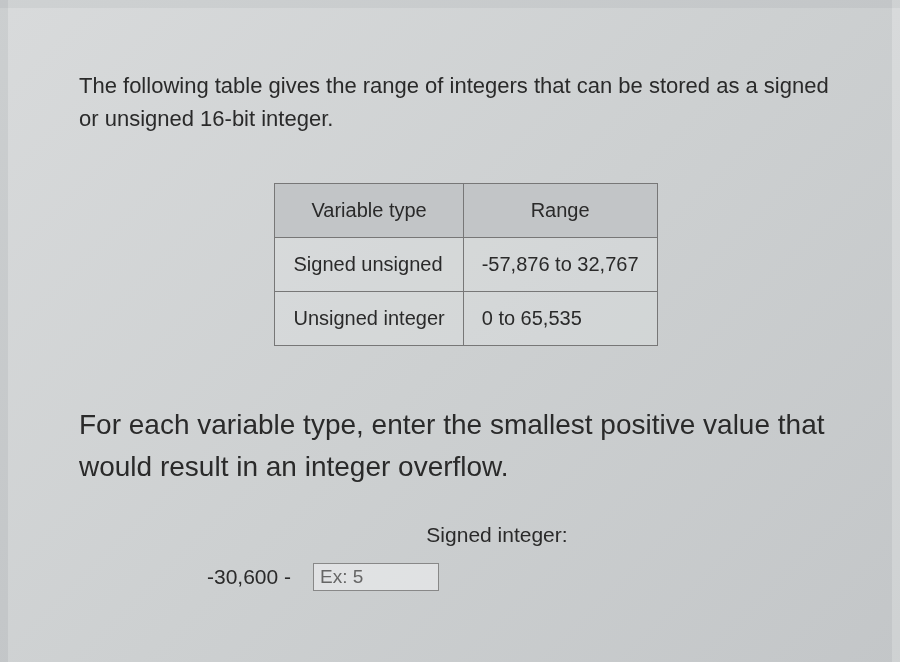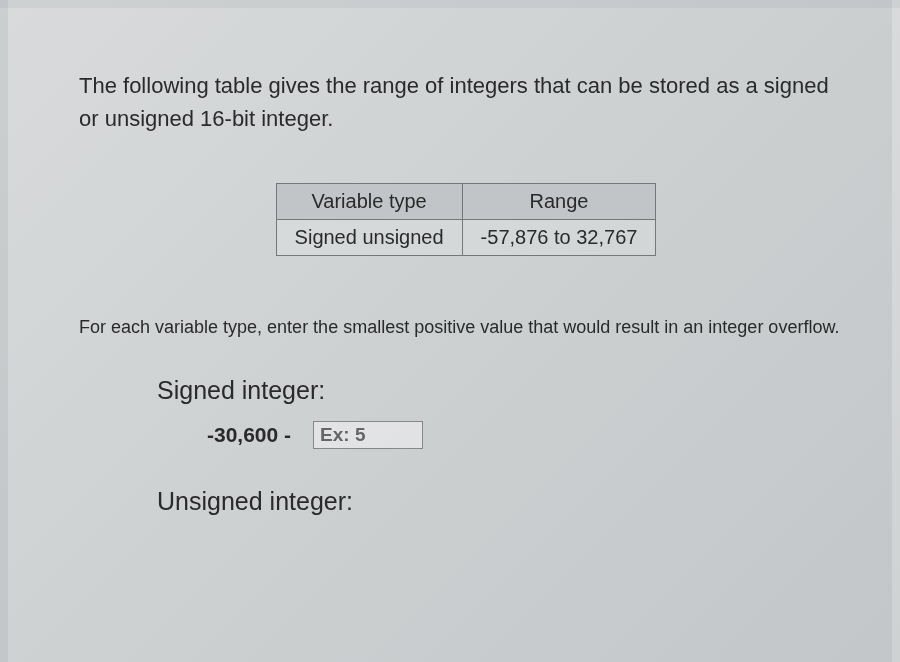--- a/index.html
+++ b/index.html
@@ -28,65 +28,65 @@
       display: flex;
       justify-content: center;
       margin-bottom: 50px;
     }
     table {
       border-collapse: collapse;
       background: transparent;
     }
     th, td {
       border: 1px solid #777;
-      padding: 6px 18px;
+      padding: 15px 18px;
       font-size: 20px;
       text-align: left;
     }
     th {
       background-color: #c2c5c7;
       font-weight: normal;
       text-align: center;
     }
     td {
       background: rgba(230,232,233,0.3);
     }
     .question-text {
-      font-size: 18px;
+      font-size: 28px;
       line-height: 1.5;
       color: #2a2a2a;
       margin-bottom: 35px;
       max-width: 820px;
     }
     .answer-section {
       margin-left: 70px;
     }
     .answer-block {
       margin-bottom: 30px;
     }
     .answer-label {
-      font-size: 25px;
+      font-size: 21px;
       color: #2a2a2a;
       margin-bottom: 6px;
+      text-align: center;
     }
     .answer-expr {
       font-size: 21px;
       color: #2a2a2a;
       margin-left: 50px;
       display: flex;
       align-items: center;
       gap: 6px;
-      font-weight: bold;
     }
     .input-box {
       display: inline-block;
       border: 1px solid #888;
       background: rgba(245,246,247,0.5);
       height: 28px;
-      width: 110px;
+      width: 126px;
       padding: 2px 6px;
       font-size: 19px;
       color: #666;
       vertical-align: middle;
     }
     .input-box.empty {
       width: 110px;
     }
   </style>
 </head>
@@ -100,31 +100,34 @@
       <tr>
         <th>Variable type</th>
         <th>Range</th>
       </tr>
     </thead>
     <tbody>
       <tr>
         <td>Signed unsigned</td>
         <td>-57,876 to 32,767</td>
       </tr>
+      <tr>
+        <td>Unsigned integer</td>
+        <td>0 to 65,535</td>
+      </tr>
     </tbody>
   </table>
 </div>
 
 <div class="question-text">For each variable type, enter the smallest positive value that would result in an integer overflow.</div>
 
 <div class="answer-section">
   <div class="answer-block">
     <div class="answer-label">Signed integer:</div>
     <div class="answer-expr">
       <span>-30,600 -</span>
       <span class="input-box">Ex: 5</span>
     </div>
   </div>
 
   <div class="answer-block">
-    <div class="answer-label">Unsigned integer:</div>
   </div>
 </div>
 
 </body></html>

